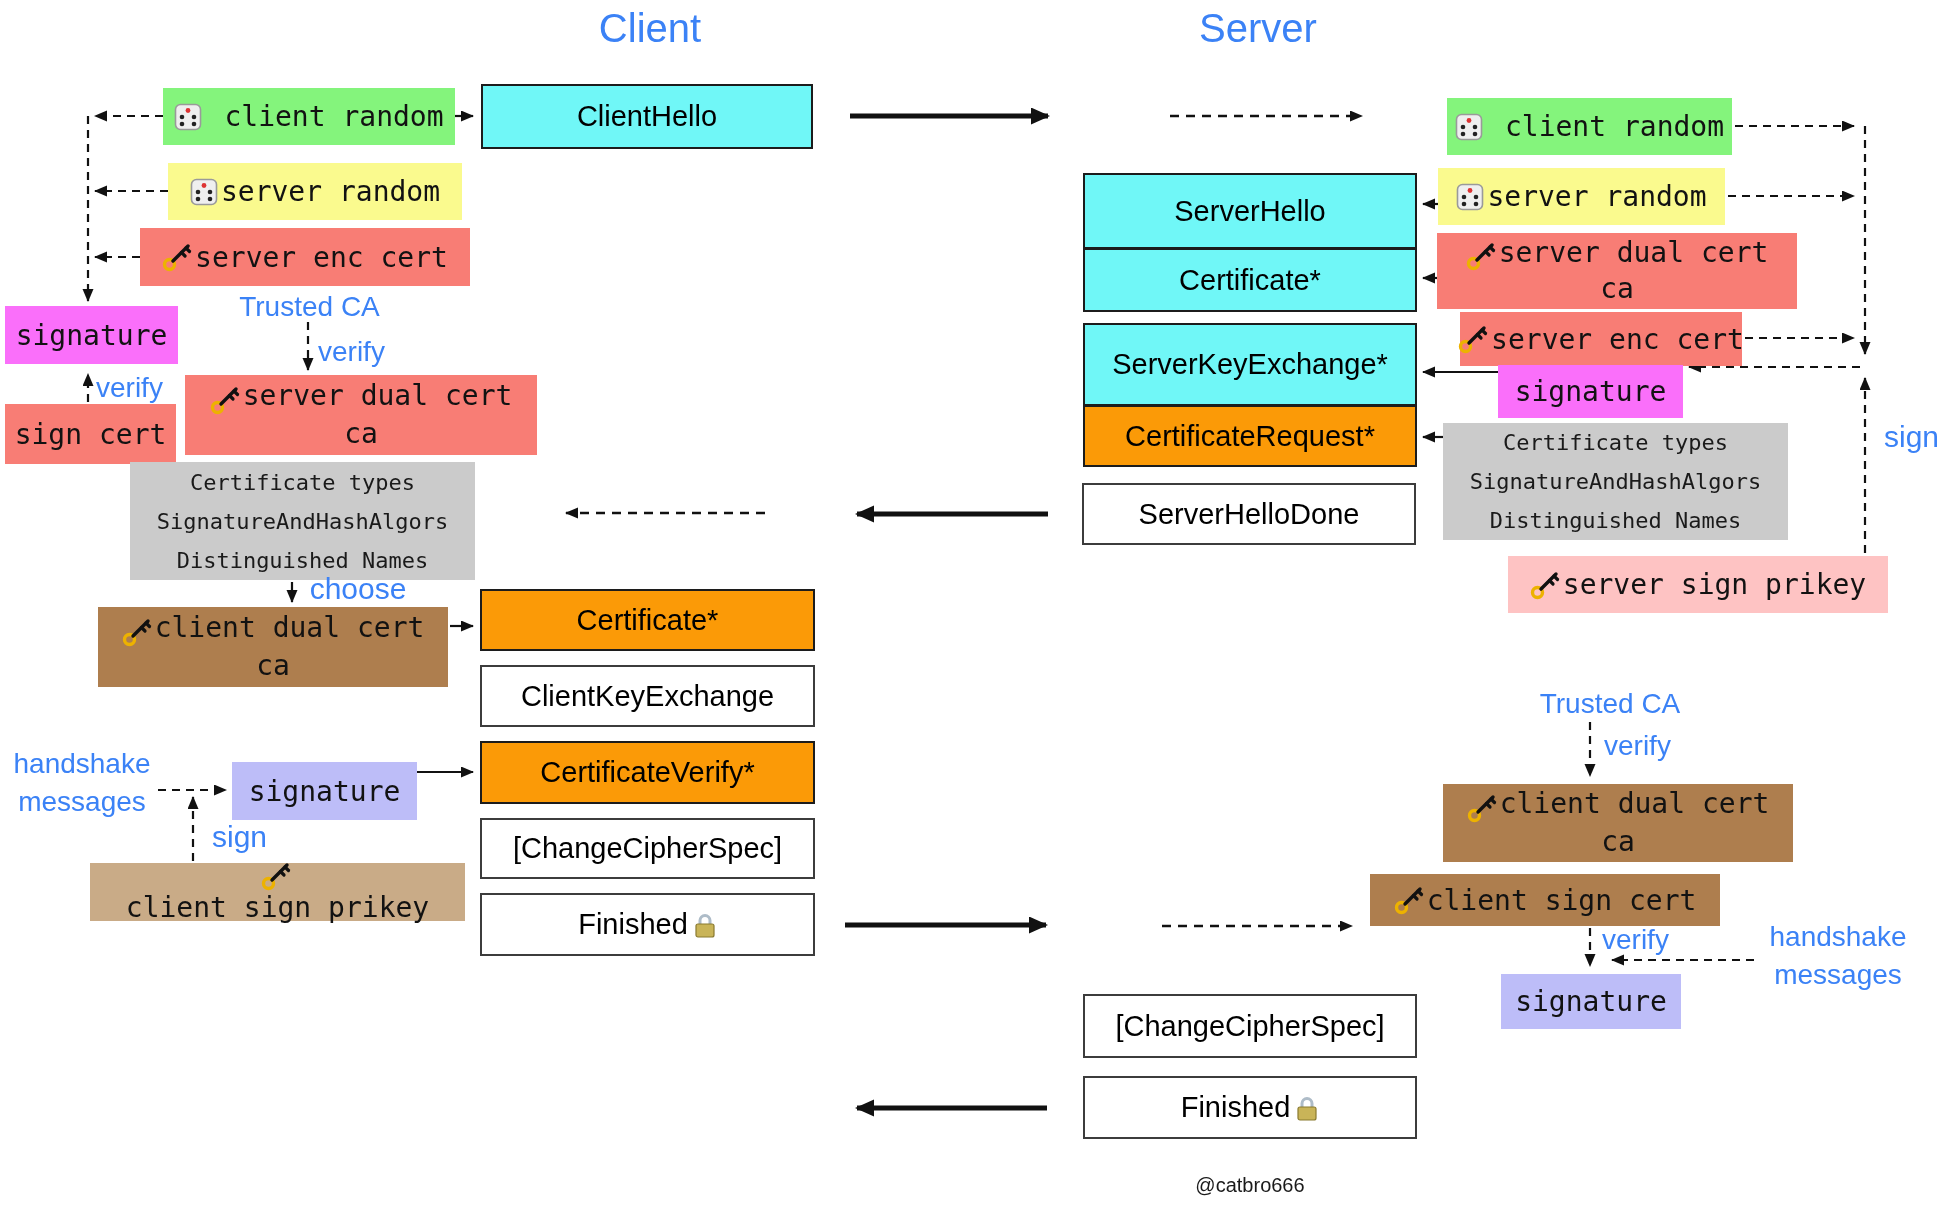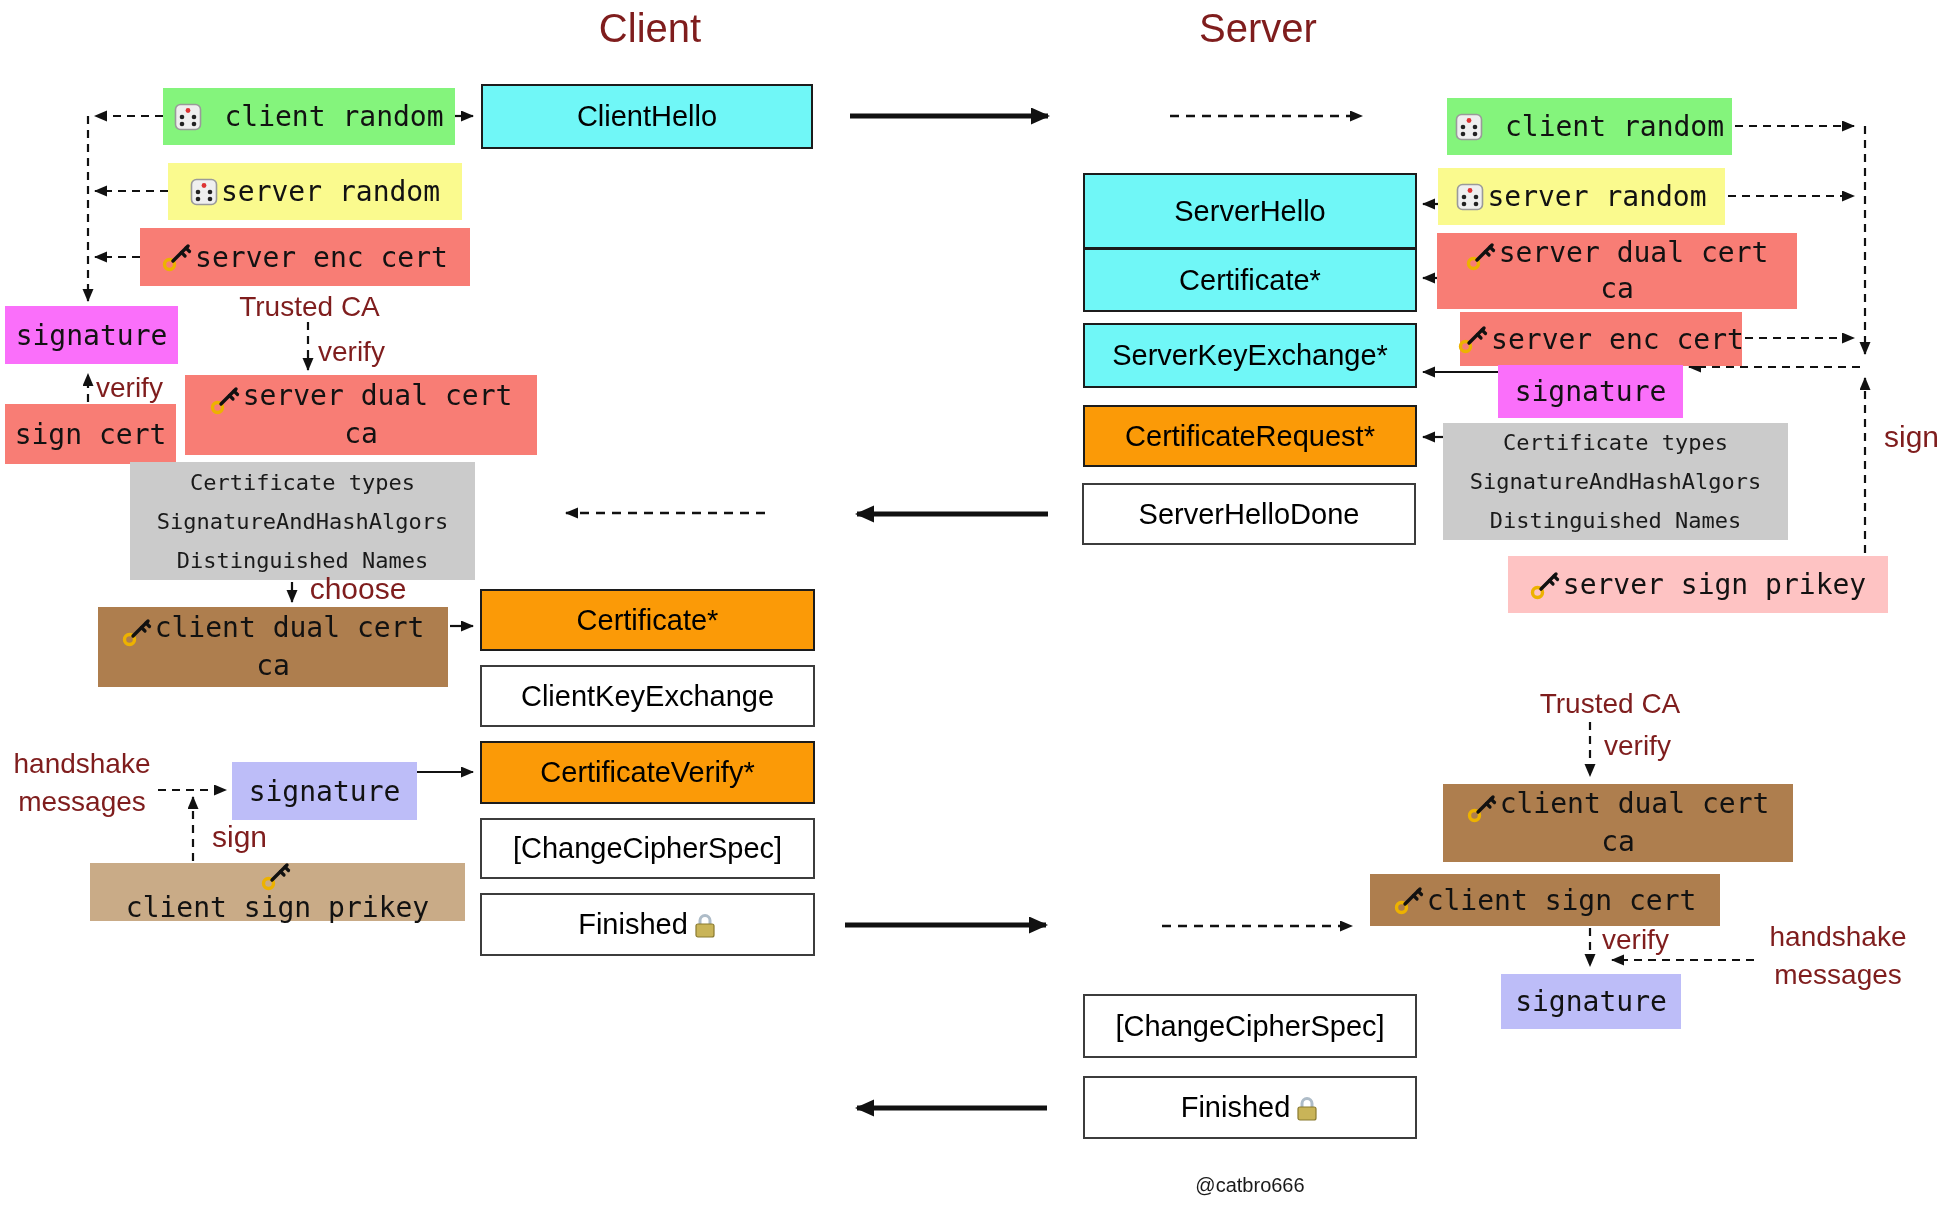--- a/index.html
+++ b/index.html
@@ -18,21 +18,21 @@
   .bg-magenta{background:#fa6ffa;}
   .bg-gray{background:#cbcbcb;}
   .bg-brown{background:#ae7e4e;}
   .bg-tan{background:#c9ab87;flex-direction:column;}
   .bg-lavender{background:#bdbdf8;}
   .bg-pink{background:#fec3c3;}
   .box-cyan{background:#70f7f7;border:2px solid #1c1c1c;}
   .box-orange{background:#fb9a07;border:2px solid #1c1c1c;align-items:center;}
   .box-white{background:#ffffff;border:2px solid #3c3c3c;}
   .lbl{position:absolute;z-index:3;font-family:"Liberation Sans",sans-serif;font-size:28px;
-       color:#7f1d1d;text-align:center;white-space:nowrap;}
+       color:#3b82f6;text-align:center;white-space:nowrap;}
   .lbl.left{text-align:left;}
   .lbl.big{font-size:30px;}
   .title{font-size:40px;font-weight:500;}
   .credit{font-size:20px;color:#1a1a1a;}
   .icon{flex:0 0 auto;margin-right:3px;}
   .row{display:flex;align-items:flex-end;justify-content:center;}
   svg line{stroke:#111;}
 </style>
 </head>
 <body>
@@ -224,21 +224,21 @@
         <use href="#g-lock"></use>
       </svg>
   </div>
 
   <div class="node sans box-cyan" style="left:1083px;top:173px;width:334px;height:76px">
     <span>ServerHello</span>
   </div>
   <div class="node sans box-cyan" style="left:1083px;top:248px;width:334px;height:64px">
     <span>Certificate*</span>
   </div>
-  <div class="node sans box-cyan" style="left:1083px;top:323px;width:334px;height:65px">
+  <div class="node sans box-cyan" style="left:1083px;top:323px;width:334px;height:83px">
     <span>ServerKeyExchange*</span>
   </div>
   <div class="node sans box-orange" style="left:1083px;top:405px;width:334px;height:62px">
     <span>CertificateRequest*</span>
   </div>
   <div class="node sans box-white" style="left:1082px;top:483px;width:334px;height:62px">
     <span>ServerHelloDone</span>
   </div>
   <div class="node sans box-white" style="left:1083px;top:994px;width:334px;height:64px">
     <span>[ChangeCipherSpec]</span>

